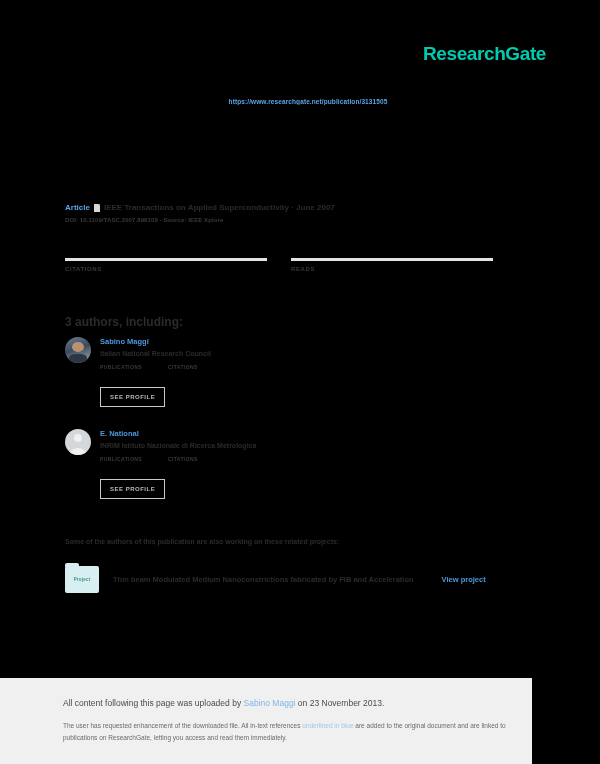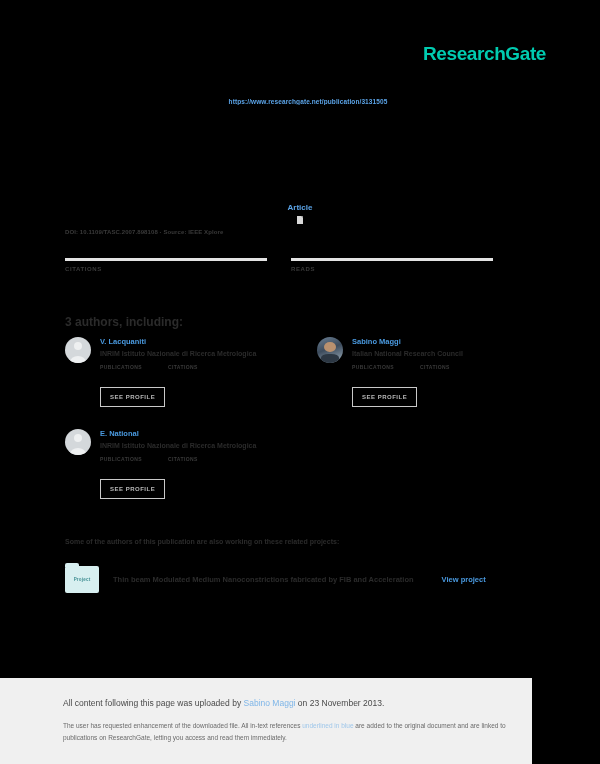--- a/index.html
+++ b/index.html
@@ -63,21 +63,20 @@
     width: 470px;
   }
   .meta-line1 {
     font-size: 8px;
     font-weight: bold;
     color: #2b2b2b;
     white-space: nowrap;
     display: flex;
     align-items: center;
     gap: 4px;
-    flex-direction: column;
   }
   .meta-type { color: #5ba4e8; }
   .doc-icon {
     display: inline-block;
     width: 6px;
     height: 8px;
     background: #d8d8d8;
     position: relative;
     flex: 0 0 auto;
   }
@@ -341,20 +340,21 @@
   <div class="sheet">
 
     <div class="rg-logo">ResearchGate</div>
 
     <div class="url-line">https://www.researchgate.net/publication/3131505</div>
 
     <div class="meta-block">
       <div class="meta-line1">
         <span class="meta-type">Article</span>
         <span class="doc-icon"></span>
+        <span class="meta-journal">IEEE Transactions on Applied Superconductivity · June 2007</span>
       </div>
       <div class="meta-line2">DOI: 10.1109/TASC.2007.898108 · Source: IEEE Xplore</div>
     </div>
 
     <div class="stats">
       <div class="stat-col">
         <div class="stat-rule"></div>
         <div class="stat-label">CITATIONS</div>
         <div class="stat-value"></div>
       </div>
@@ -364,38 +364,20 @@
         <div class="stat-value"></div>
       </div>
     </div>
 
     <div class="authors-heading">3 authors, including:</div>
 
     <div class="authors-grid">
 
       <div class="author-row">
 
-        <div class="author">
-          <div class="avatar placeholder"></div>
-          <div class="author-body">
-            <div class="author-name">V. Lacquaniti</div>
-            <div class="author-affil">INRIM Istituto Nazionale di Ricerca Metrologica</div>
-            <div class="author-stats">
-              <div>
-                <div class="astat-label">PUBLICATIONS</div>
-                <div class="astat-value"></div>
-              </div>
-              <div>
-                <div class="astat-label">CITATIONS</div>
-                <div class="astat-value"></div>
-              </div>
-            </div>
-            <div class="see-profile">SEE PROFILE</div>
-          </div>
-        </div>
 
         <div class="author">
           <div class="avatar photo"></div>
           <div class="author-body">
             <div class="author-name">Sabino Maggi</div>
             <div class="author-affil">Italian National Research Council</div>
             <div class="author-stats">
               <div>
                 <div class="astat-label">PUBLICATIONS</div>
                 <div class="astat-value"></div>

